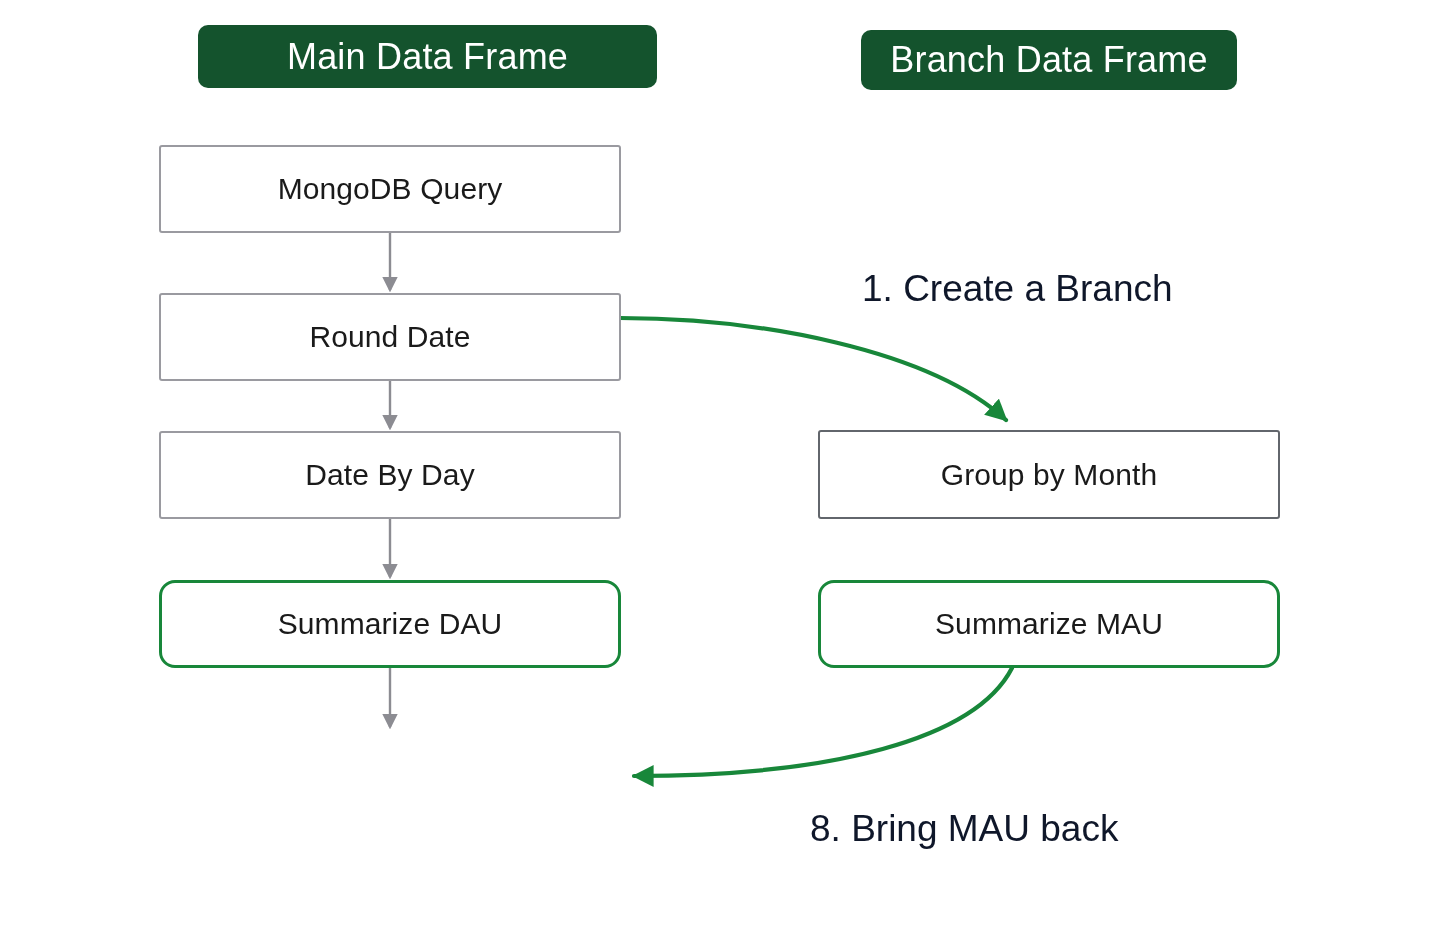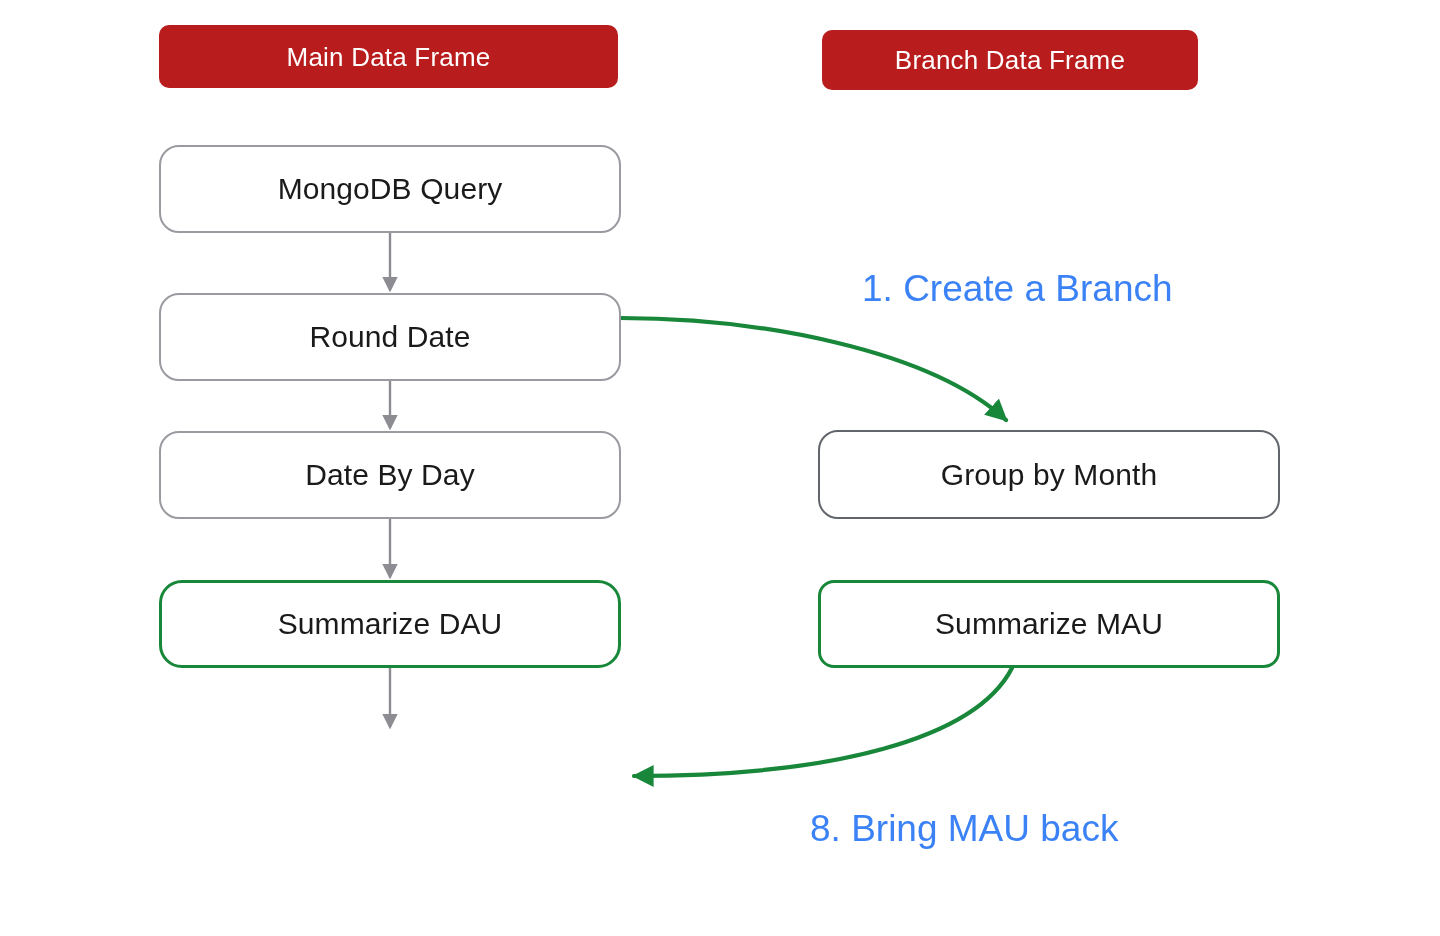--- a/index.html
+++ b/index.html
@@ -16,41 +16,42 @@
     width: 1440px;
     height: 936px;
     background: #ffffff;
     overflow: hidden;
   }
 
   
   .header-pill {
     position: absolute;
     box-sizing: border-box;
-    background: #b91c1c;
+    background: #14532d;
     border-radius: 10px;
     color: #ffffff;
-    font-size: 26px;
+    font-size: 36px;
     line-height: 1;
     display: flex;
     align-items: center;
     justify-content: center;
     letter-spacing: 0.2px;
     user-select: none;
+    margin-left: 39px;
   }
   #header-main  { left: 159px; top: 25px; width: 459px; height: 63px; }
   #header-branch{ left: 822px; top: 30px; width: 376px; height: 60px; }
 
   
   .node {
     position: absolute;
     box-sizing: border-box;
     background: #ffffff;
     border: 2px solid #9a9aa0;
-    border-radius: 20px;
+    border-radius: 3px;
     display: flex;
     align-items: center;
     justify-content: center;
     color: #1a1a1a;
     font-size: 30px;
     line-height: 1;
     letter-spacing: 0.1px;
     z-index: 3;
     user-select: none;
   }
@@ -59,42 +60,42 @@
     border-radius: 16px;
   }
   .node.dark-outline {
     border-color: #62666c;
   }
 
   
   #node-mongodb-query { left: 159px; top: 145px; width: 462px; height: 88px; }
   #node-round-date    { left: 159px; top: 293px; width: 462px; height: 88px; }
   #node-group-by-day  { left: 159px; top: 431px; width: 462px; height: 88px; }
-  #node-summarize-dau { left: 159px; top: 580px; width: 462px; height: 88px; border-radius: 23px; }
+  #node-summarize-dau { left: 159px; top: 580px; width: 462px; height: 88px; }
   #node-join-by-month { left: 159px; top: 730px; width: 462px; height: 88px; }
 
   
   #node-group-by-month { left: 818px; top: 430px; width: 462px; height: 89px; }
   #node-summarize-mau  { left: 818px; top: 580px; width: 462px; height: 88px; }
 
   
   #connectors {
     position: absolute;
     left: 0;
     top: 0;
     width: 1440px;
     height: 936px;
     z-index: 1;
     pointer-events: none;
   }
 
   
   .annotation {
     position: absolute;
-    color: #3b82f6;
+    color: #0f172a;
     font-size: 37px;
     line-height: 1;
     white-space: nowrap;
     user-select: none;
     z-index: 4;
     text-align: right;
   }
   #label-create-branch { left: 862px; top: 270px; }
   #label-bring-back    { left: 810px; top: 810px; }
 </style>

